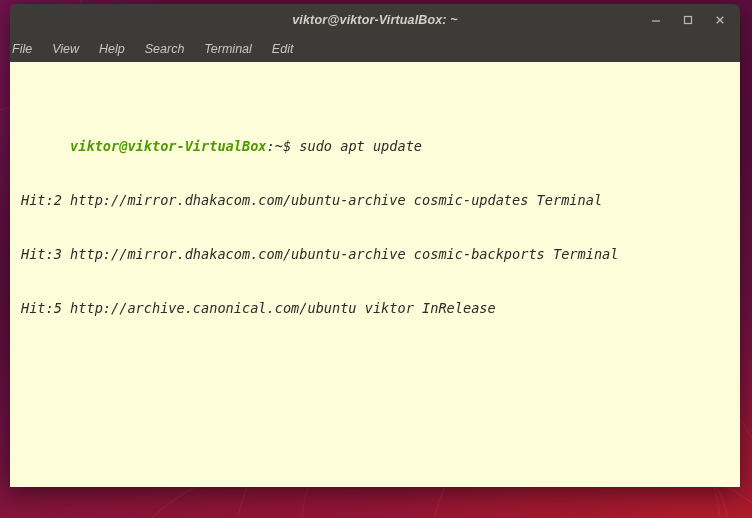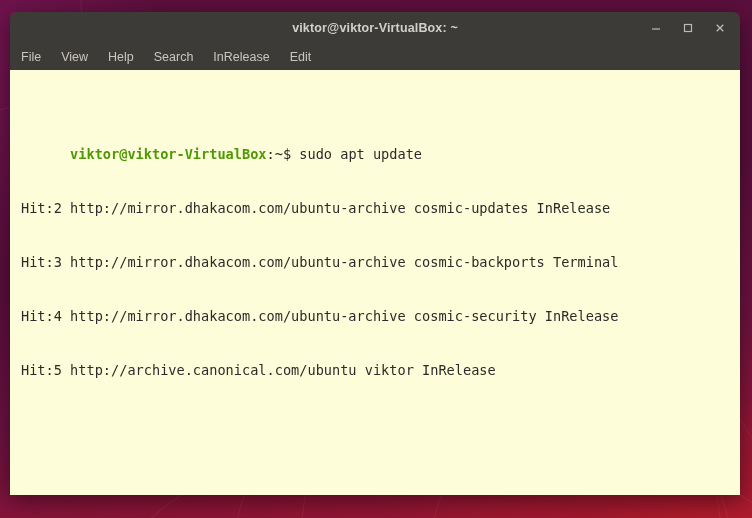--- a/index.html
+++ b/index.html
@@ -36,24 +36,25 @@
   .s1 { width: 420px; height: 420px; left: 300px; top: 330px; }
   .s2 { width: 560px; height: 560px; left: 230px; top: 300px; border-color: rgba(255,170,160,0.075); }
   .s3 { width: 300px; height: 300px; left: 430px; top: 400px; border-color: rgba(255,180,170,0.10); }
   .s4 { width: 200px; height: 200px; left: -120px; top: -90px; border-color: rgba(255,180,200,0.12); }
   .s5 { width: 680px; height: 300px; left: 120px; top: 430px; border-color: rgba(255,190,170,0.06); }
 
   
   #window {
     position: absolute;
     left: 10px;
-    top: 12px;
+    top: 4px;
     width: 730px;
     height: 483px;
     box-shadow: 0 6px 22px rgba(0,0,0,0.45);
+    font-style: italic;
   }
 
   #titlebar {
     position: relative;
     height: 31px;
     background: #3d3b37;
     border-radius: 7px 7px 0 0;
     display: flex;
     align-items: center;
     justify-content: center;
@@ -84,21 +85,21 @@
     line-height: 1;
     cursor: default;
   }
   .winbtn svg { display: block; }
 
   #menubar {
     height: 27px;
     background: #3d3b37;
     display: flex;
     align-items: center;
-    padding-left: 11px;
+    padding-left: 2px;
     box-sizing: border-box;
   }
   .menu-item {
     color: #cac6c0;
     font-size: 12.5px;
     margin-right: 20px;
     white-space: nowrap;
     cursor: default;
   }
 
@@ -160,33 +161,32 @@
           </svg>
       </div>
     </div>
   </div>
 
   <div id="menubar">
     <span class="menu-item">File</span>
     <span class="menu-item">View</span>
     <span class="menu-item">Help</span>
     <span class="menu-item">Search</span>
-    <span class="menu-item">InRelease</span>
+    <span class="menu-item">Terminal</span>
     <span class="menu-item">Edit</span>
   </div>
 
   <div id="terminal">
 
     <div class="tline">
       <span class="prompt-user">viktor@viktor-VirtualBox</span><span class="prompt-tail">:~$ </span><span>sudo apt update</span>
     </div>
 
-    <div class="tline">Hit:2 http://mirror.dhakacom.com/ubuntu-archive cosmic-updates InRelease</div>
+    <div class="tline">Hit:2 http://mirror.dhakacom.com/ubuntu-archive cosmic-updates Terminal</div>
     <div class="tline">Hit:3 http://mirror.dhakacom.com/ubuntu-archive cosmic-backports Terminal</div>
-    <div class="tline">Hit:4 http://mirror.dhakacom.com/ubuntu-archive cosmic-security InRelease</div>
     <div class="tline">Hit:5 http://archive.canonical.com/ubuntu viktor InRelease</div>
     
     
     
     
     
 
     
 
   </div>

